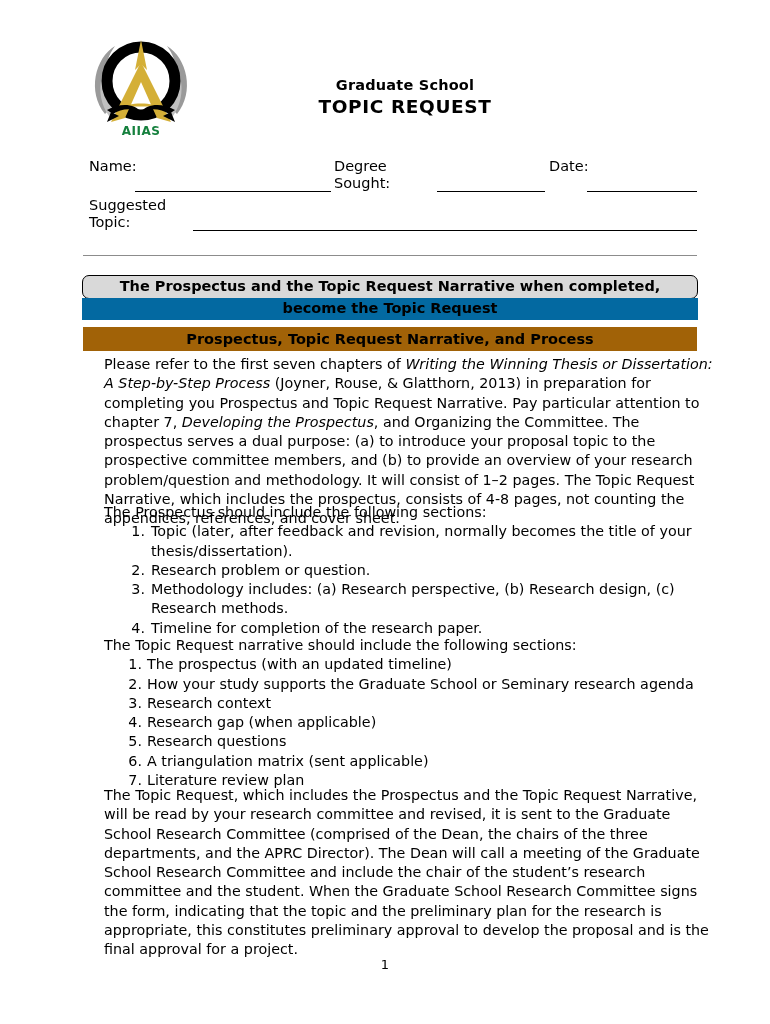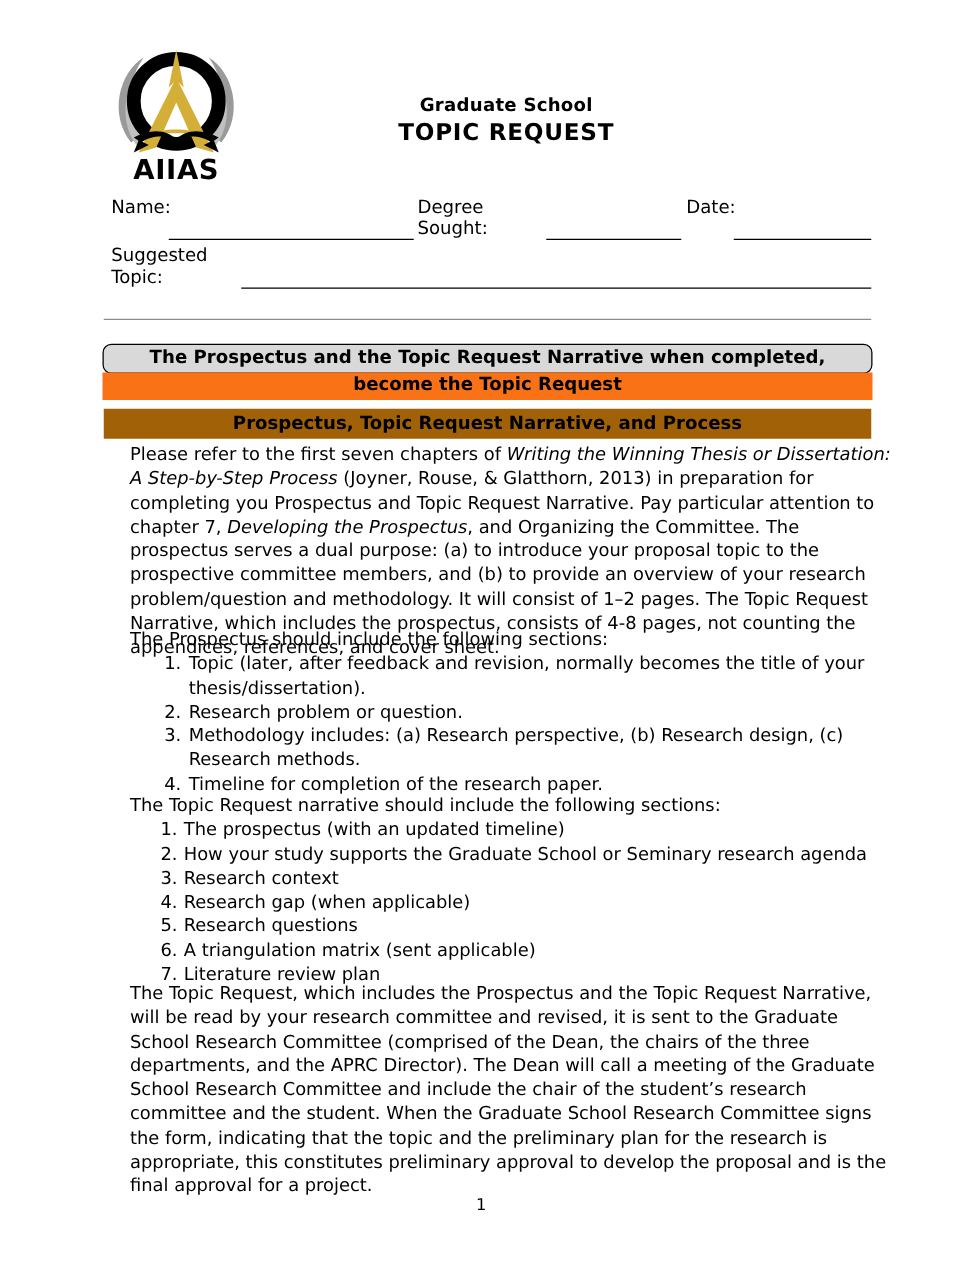--- a/index.html
+++ b/index.html
@@ -38,23 +38,23 @@
     height: 112px;
   }
   .logo-text {
     position: absolute;
     left: 0;
     top: 88px;
     width: 112px;
     text-align: center;
     font-family: "DejaVu Sans", sans-serif;
     font-weight: bold;
-    font-size: 22px;
+    font-size: 12px;
     letter-spacing: 0.5px;
-    color: #000000;
+    color: #15803d;
   }
   .title-block {
     position: absolute;
     left: 245px;
     top: 76px;
     width: 320px;
     text-align: center;
   }
   .title-sub {
     font-size: 14.5px;
@@ -121,21 +121,21 @@
     border-radius: 7px;
     background: #d9d9d9;
     text-align: center;
     font-size: 14.5px;
     font-weight: bold;
     line-height: 19px;
     padding: 1px 6px 2px 6px;
     box-sizing: border-box;
   }
   .banner-boxed .line2 {
-    background: #f97316;
+    background: #0369a1;
     text-align: center;
     font-size: 14.5px;
     font-weight: bold;
     line-height: 19px;
     padding: 1px 6px 2px 6px;
     box-sizing: border-box;
     margin-top: -1px;
   }
 
   .banner-plain {

